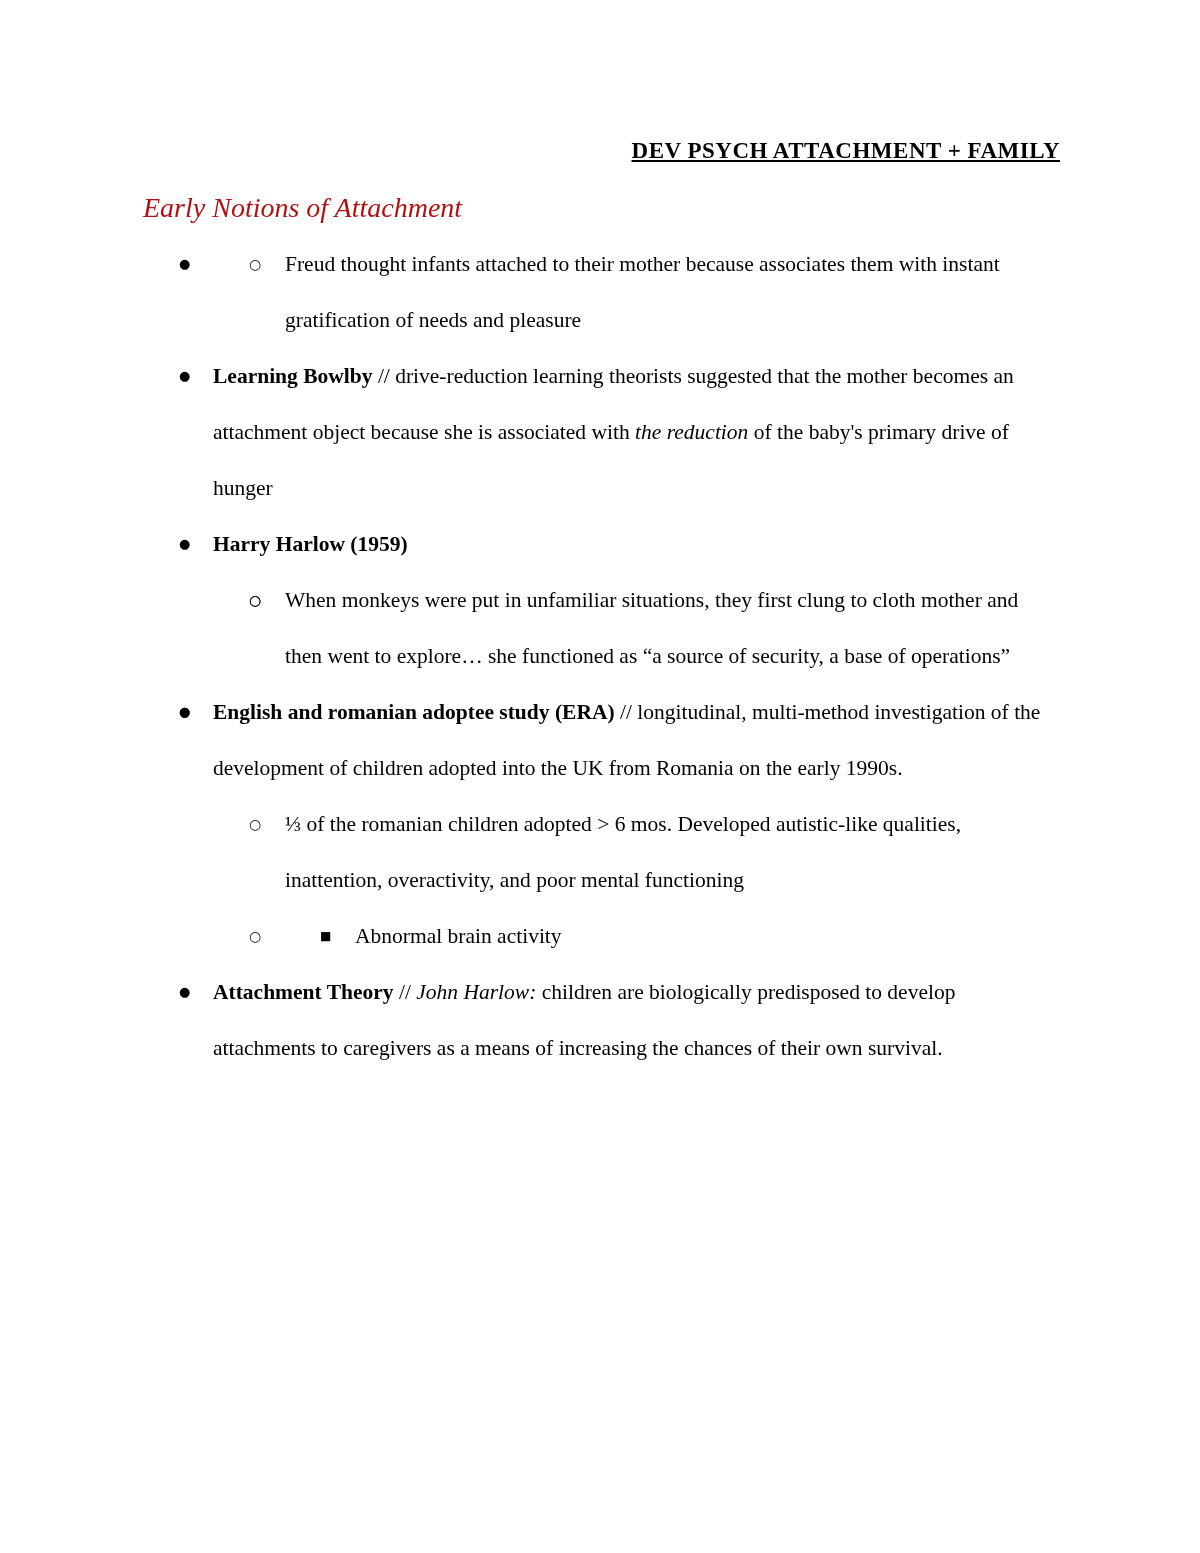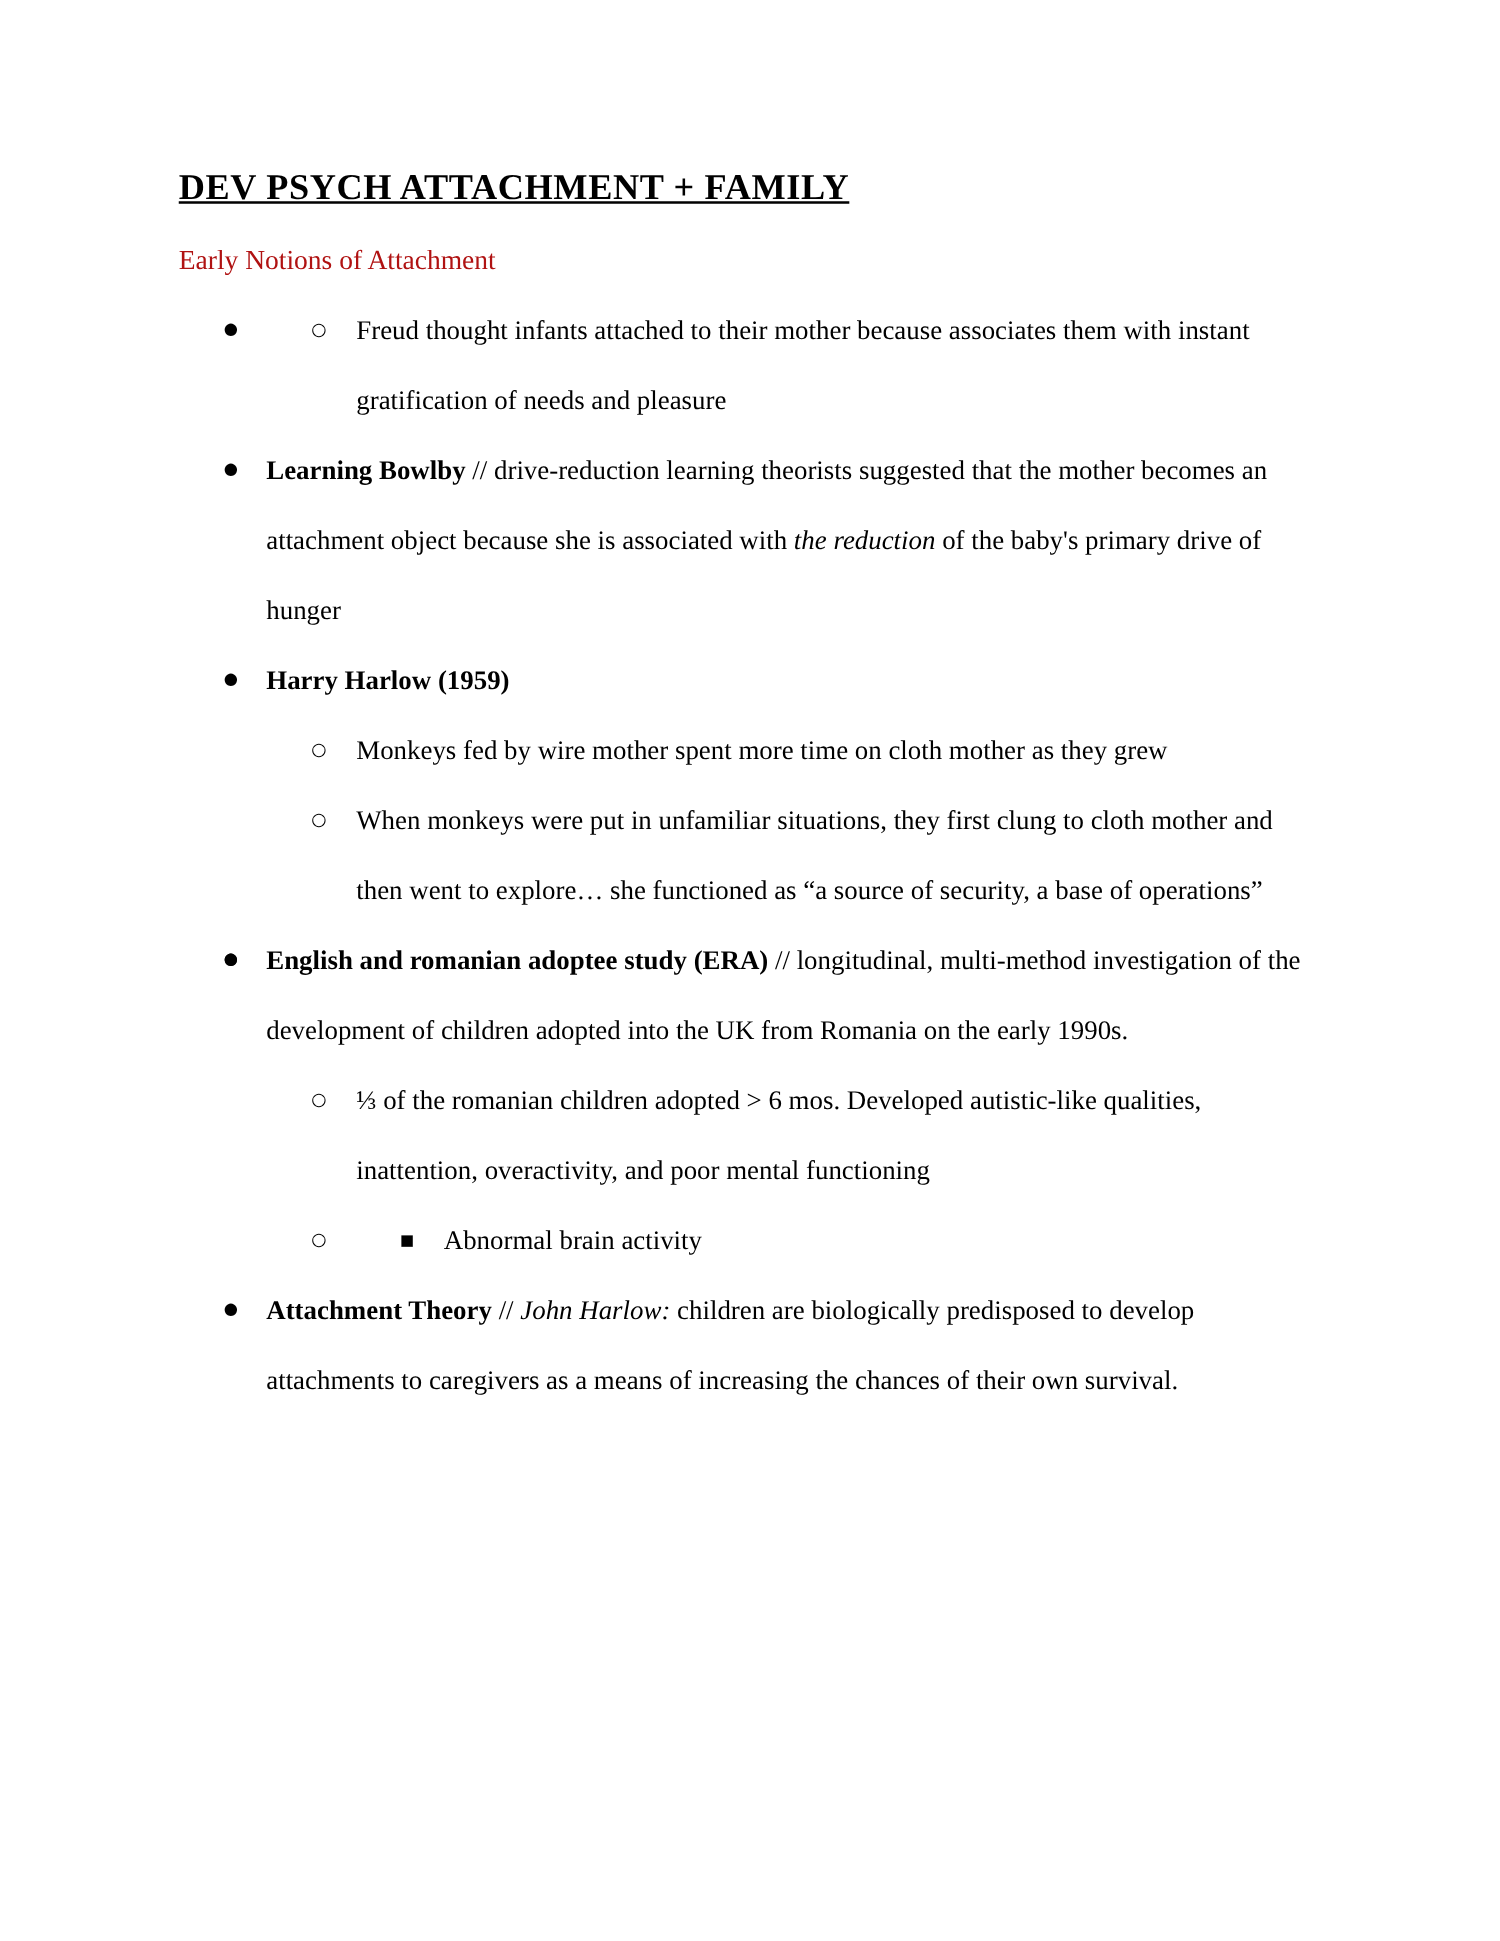--- a/index.html
+++ b/index.html
@@ -16,30 +16,32 @@
   }
   .page {
     box-sizing: border-box;
     width: 1200px;
     height: 1553px;
     padding: 122px 140px 0 143px;
     background: #ffffff;
   }
   .doc-title {
     margin: 0;
-    font-size: 29px;
+    font-size: 23px;
     font-weight: bold;
     line-height: 57px;
     text-decoration: underline;
     letter-spacing: 0.5px;
+    text-align: right;
   }
   .section-heading {
     margin: 0;
-    font-size: 22px;
+    font-size: 28px;
     font-weight: normal;
+    font-style: italic;
     color: #b01212;
     line-height: 57px;
   }
   .list {
     margin: 0;
   }
   .item {
     position: relative;
     font-size: 21.5px;
     line-height: 56px;
@@ -66,21 +68,21 @@
 <body>
 
 <div class="page">
   <h1 class="doc-title">DEV PSYCH ATTACHMENT + FAMILY</h1>
   <h2 class="section-heading">Early Notions of Attachment</h2>
   <div class="list" id="list">
       <div class="item l1"><span class="marker m-bullet">●</span></div>
       <div class="item l2"><span class="marker m-circle">○</span><span class="content"><span>Freud thought infants attached to their mother because associates them with instant gratification of needs and pleasure</span></span></div>
       <div class="item l1"><span class="marker m-bullet">●</span><span class="content"><span class="b">Learning Bowlby </span><span>// drive-reduction learning theorists suggested that the mother becomes an attachment object because she is associated with </span><span class="i">the reduction</span><span> of the baby's primary drive of hunger</span></span></div>
       <div class="item l1"><span class="marker m-bullet">●</span><span class="content"><span class="b">Harry Harlow (1959)</span></span></div>
-      <div class="item l2"><span class="marker m-circle">○</span><span class="content"><span>Monkeys fed by wire mother spent more time on cloth mother as they grew</span></span></div>
+      <div class="item l2"><span class="marker m-circle">○</span></div>
       <div class="item l2"><span class="marker m-circle">○</span><span class="content"><span>When monkeys were put in unfamiliar situations, they first clung to cloth mother and then went to explore… she functioned as “a source of security, a base of operations”</span></span></div>
       <div class="item l1"><span class="marker m-bullet">●</span></div>
       <div class="item l1"><span class="marker m-bullet">●</span><span class="content"><span class="b">English and romanian adoptee study (ERA) </span><span>// longitudinal, multi-method investigation of the development of children adopted into the UK from Romania on the early 1990s.</span></span></div>
       <div class="item l2"><span class="marker m-circle">○</span><span class="content"><span>⅓ of the romanian children adopted &gt; 6 mos. Developed autistic-like qualities, inattention, overactivity, and poor mental functioning</span></span></div>
       <div class="item l2"><span class="marker m-circle">○</span></div>
       <div class="item l3"><span class="marker m-square">■</span><span class="content"><span>Abnormal brain activity</span></span></div>
       <div class="item l1"><span class="marker m-bullet">●</span><span class="content"><span class="b">Attachment Theory </span><span>// </span><span class="i">John Harlow:</span><span> children are biologically predisposed to develop attachments to caregivers as a means of increasing the chances of their own survival.</span></span></div>
     </div>
 </div>
 

